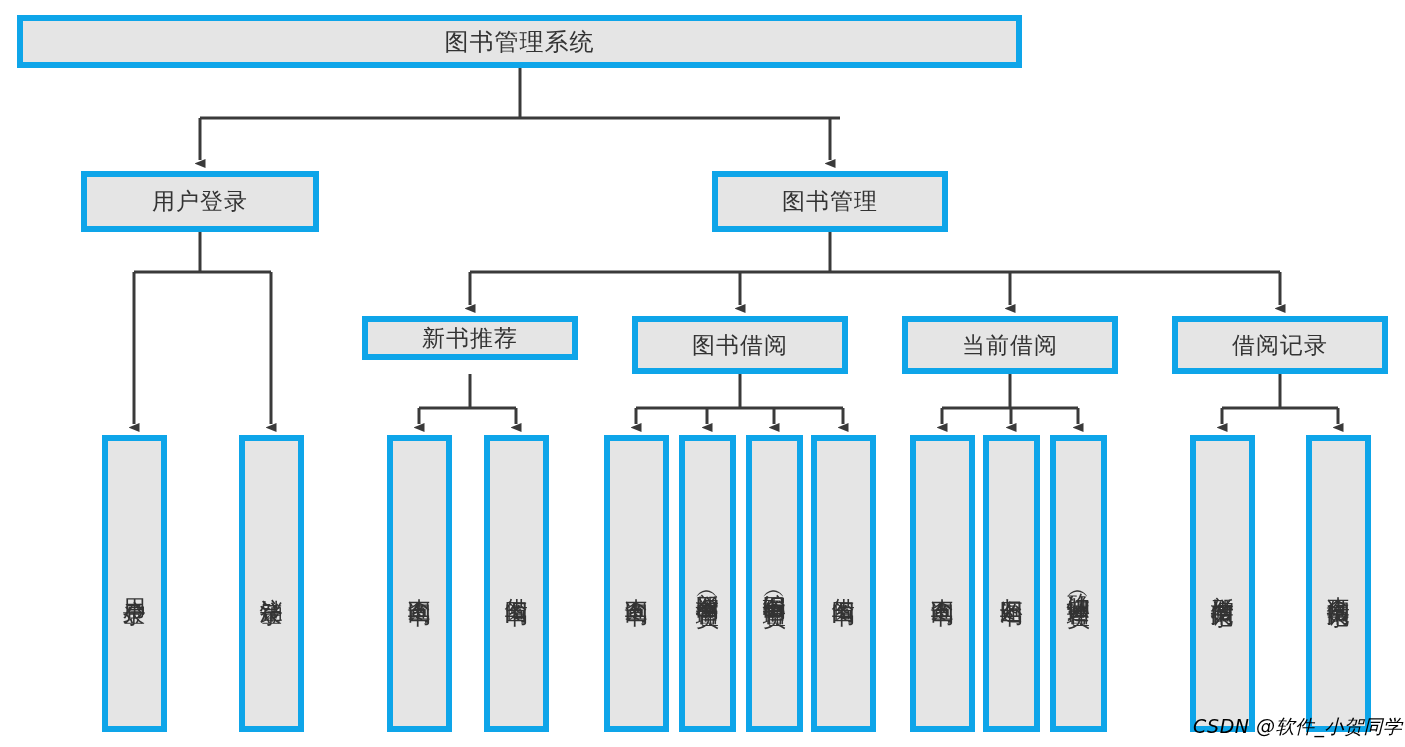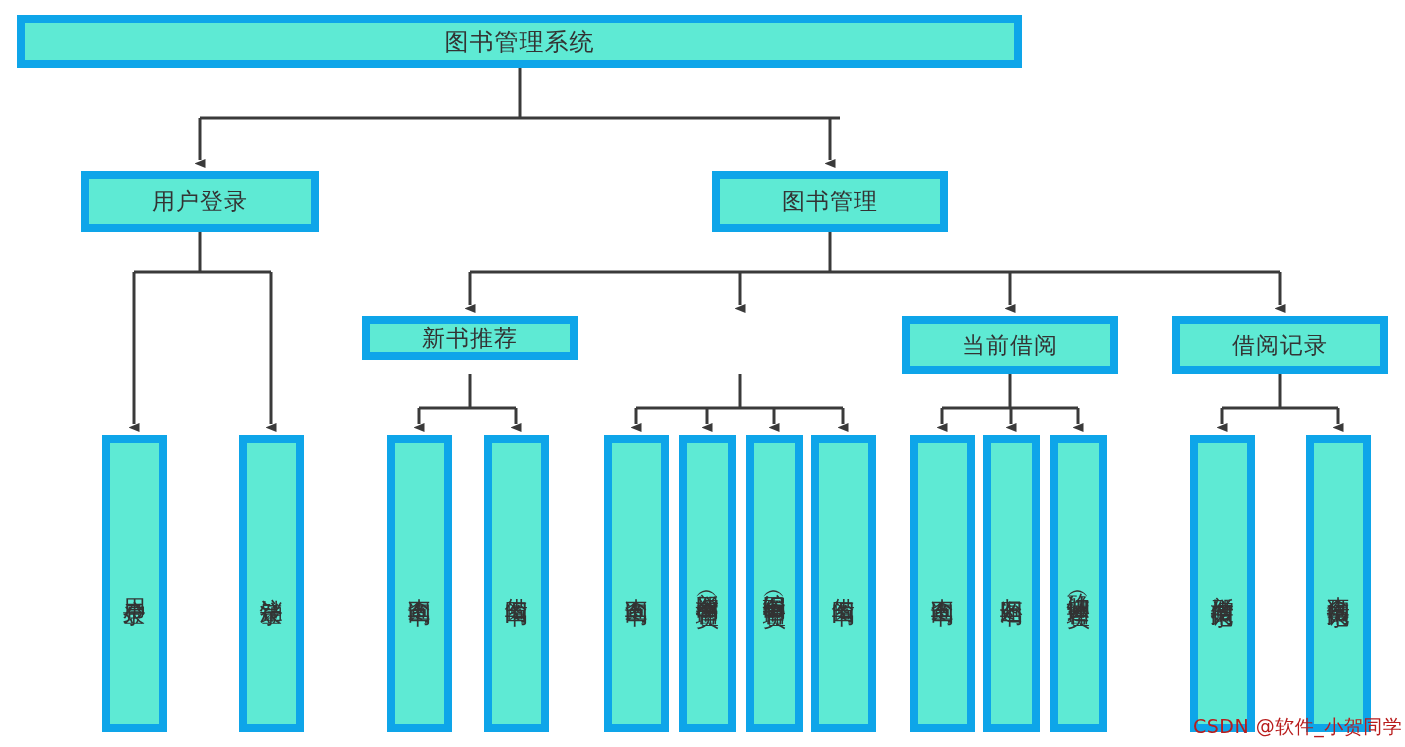--- a/index.html
+++ b/index.html
@@ -23,22 +23,22 @@
     position: absolute;
     left: 0;
     top: 0;
     width: 1405px;
     height: 747px;
     pointer-events: none;
   }
   .node {
     position: absolute;
     box-sizing: border-box;
-    background: #5eead4;
-    border: 8px solid #0ea5e9;
+    background: #e5e5e5;
+    border: 6px solid #0ea5e9;
     display: flex;
     align-items: center;
     justify-content: center;
     color: #333333;
   }
   .node.horiz {
     font-size: 23px;
     letter-spacing: 1px;
   }
   .node.root {
@@ -53,23 +53,24 @@
     text-orientation: upright;
     font-size: 23px;
     line-height: 1.16;
     letter-spacing: 2px;
     color: #333333;
     white-space: nowrap;
   }
   .watermark {
     position: absolute;
     font-size: 19px;
-    color: #b91c1c;
+    color: #000000;
     white-space: nowrap;
     letter-spacing: 0.5px;
+    font-style: italic;
   }
 </style>
 </head>
 <body>
 
 <div id="canvas">
 
   <svg id="edges" viewBox="0 0 1405 747" width="1405" height="747">
     <defs>
       <marker id="arrow" markerWidth="9" markerHeight="11" refX="1" refY="5.5" orient="auto" markerUnits="userSpaceOnUse">
@@ -132,20 +133,23 @@
   <div class="node horiz" style="left:81px; top:171px; width:238px; height:61px;">
     <span>用户登录</span>
   </div>
   <div class="node horiz" style="left:712px; top:171px; width:236px; height:61px;font-family:Liberation Serif, serif;">
     <span>图书管理</span>
   </div>
 
   <div class="node horiz" style="left:362px; top:316px; width:216px; height:44px;">
     <span>新书推荐</span>
   </div>
+  <div class="node horiz" style="left:632px; top:316px; width:216px; height:58px;">
+    <span>图书借阅</span>
+  </div>
   <div class="node horiz" style="left:902px; top:316px; width:216px; height:58px;">
     <span>当前借阅</span>
   </div>
   <div class="node horiz" style="left:1172px; top:316px; width:216px; height:58px;">
     <span>借阅记录</span>
   </div>
 
   <div class="node leaf" style="left:102px; top:435px; width:65px; height:297px;">
     <span class="vtext">用户登录</span>
   </div>

